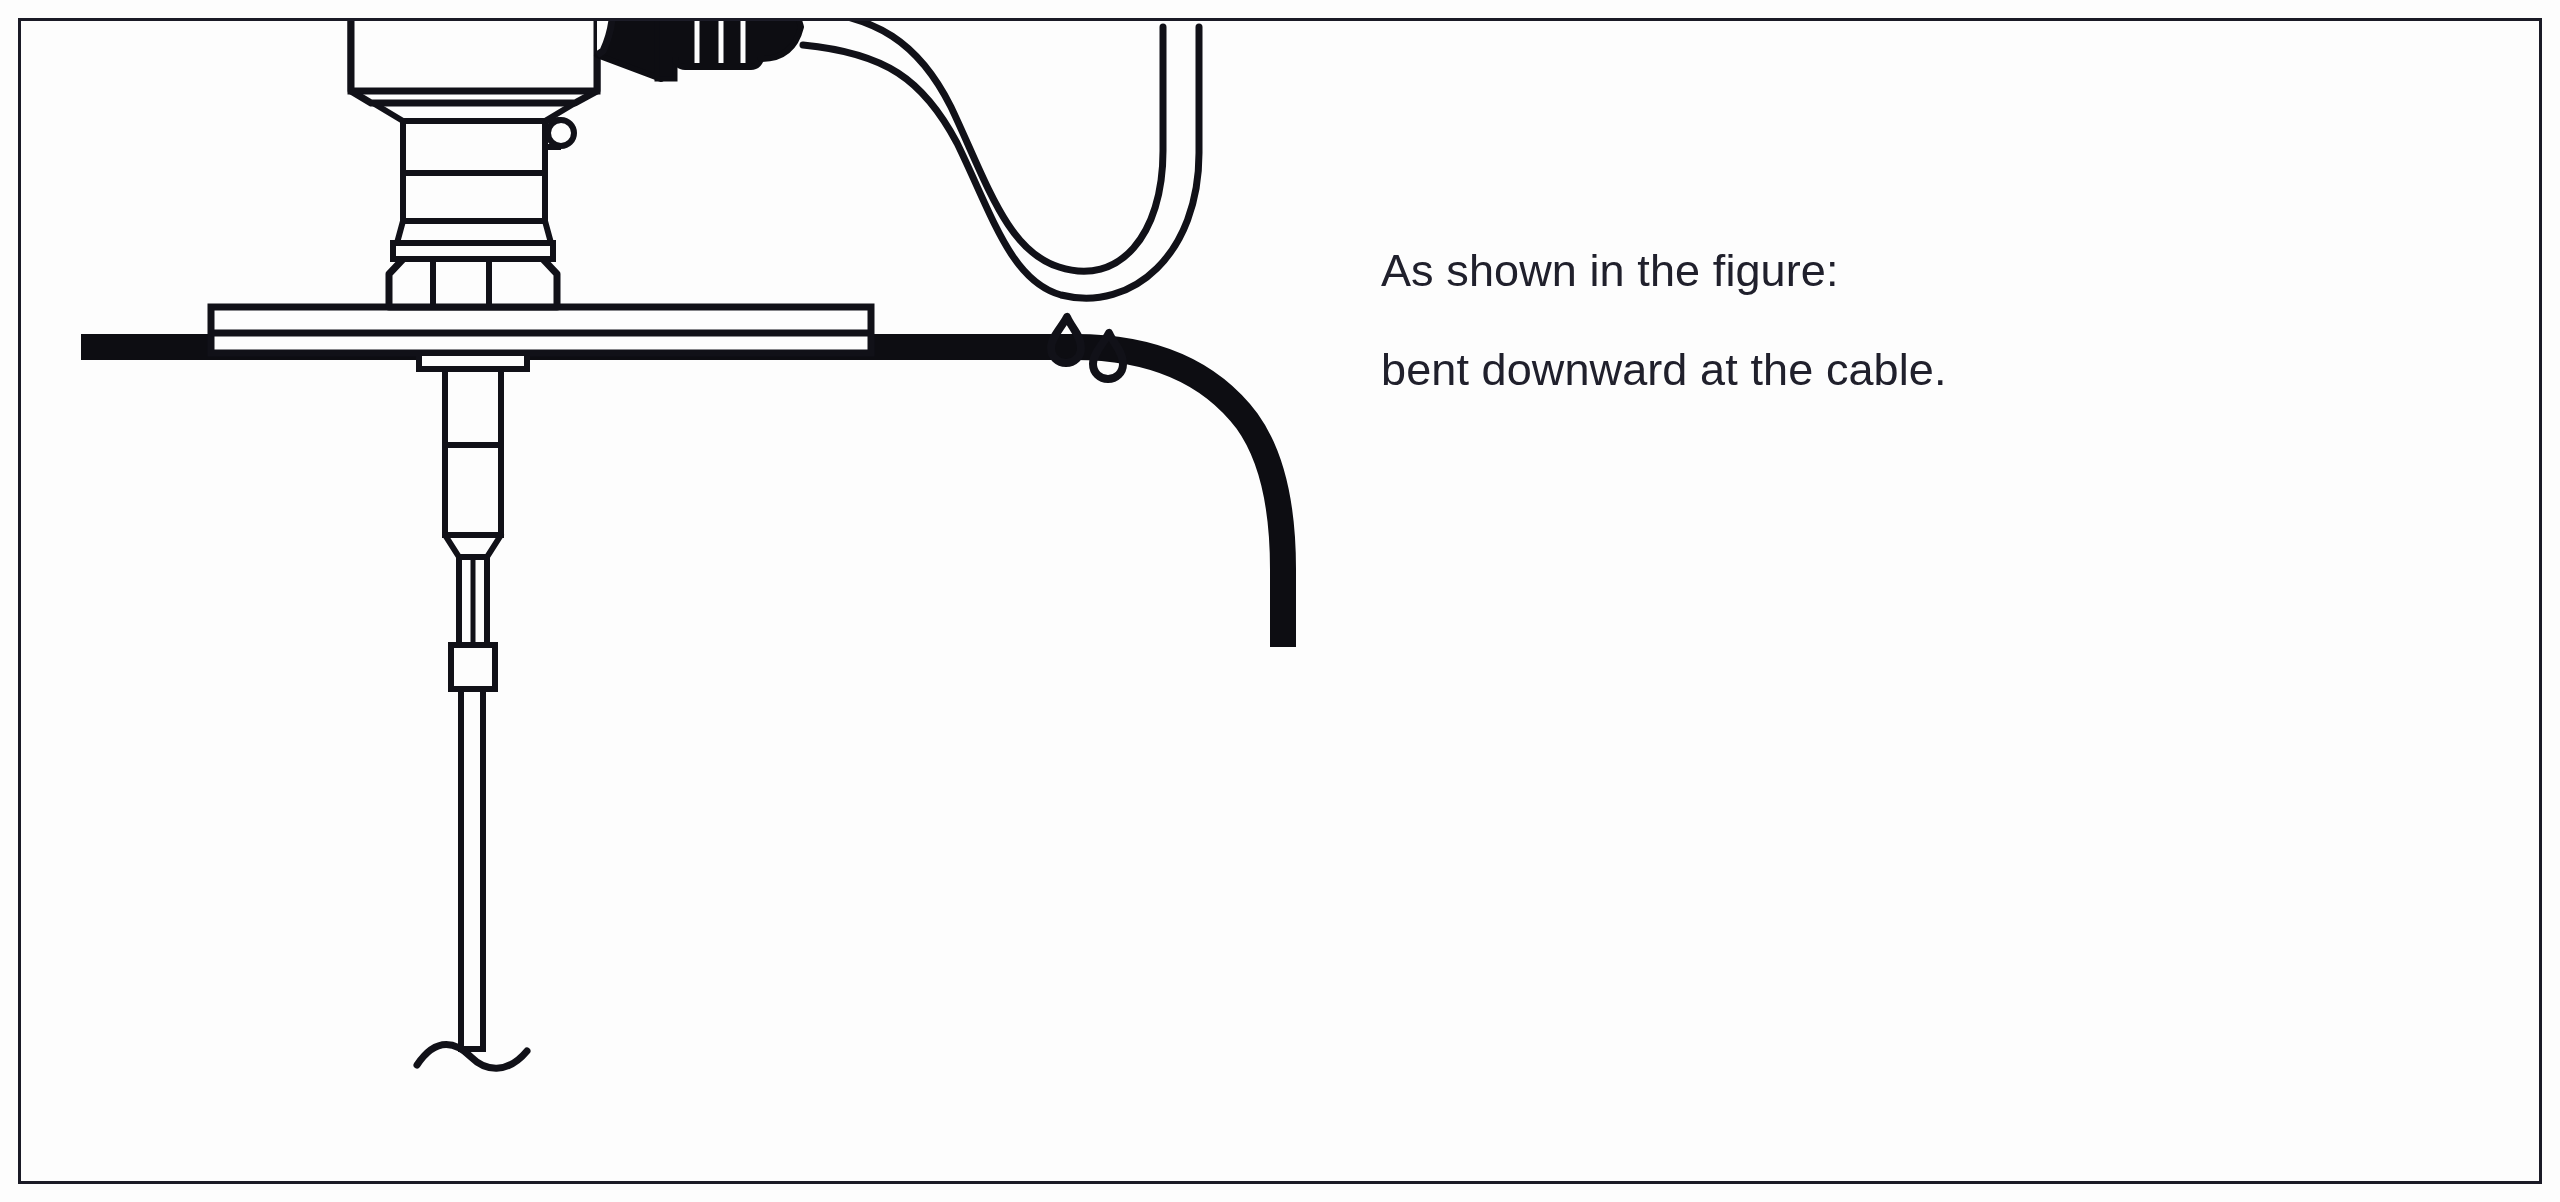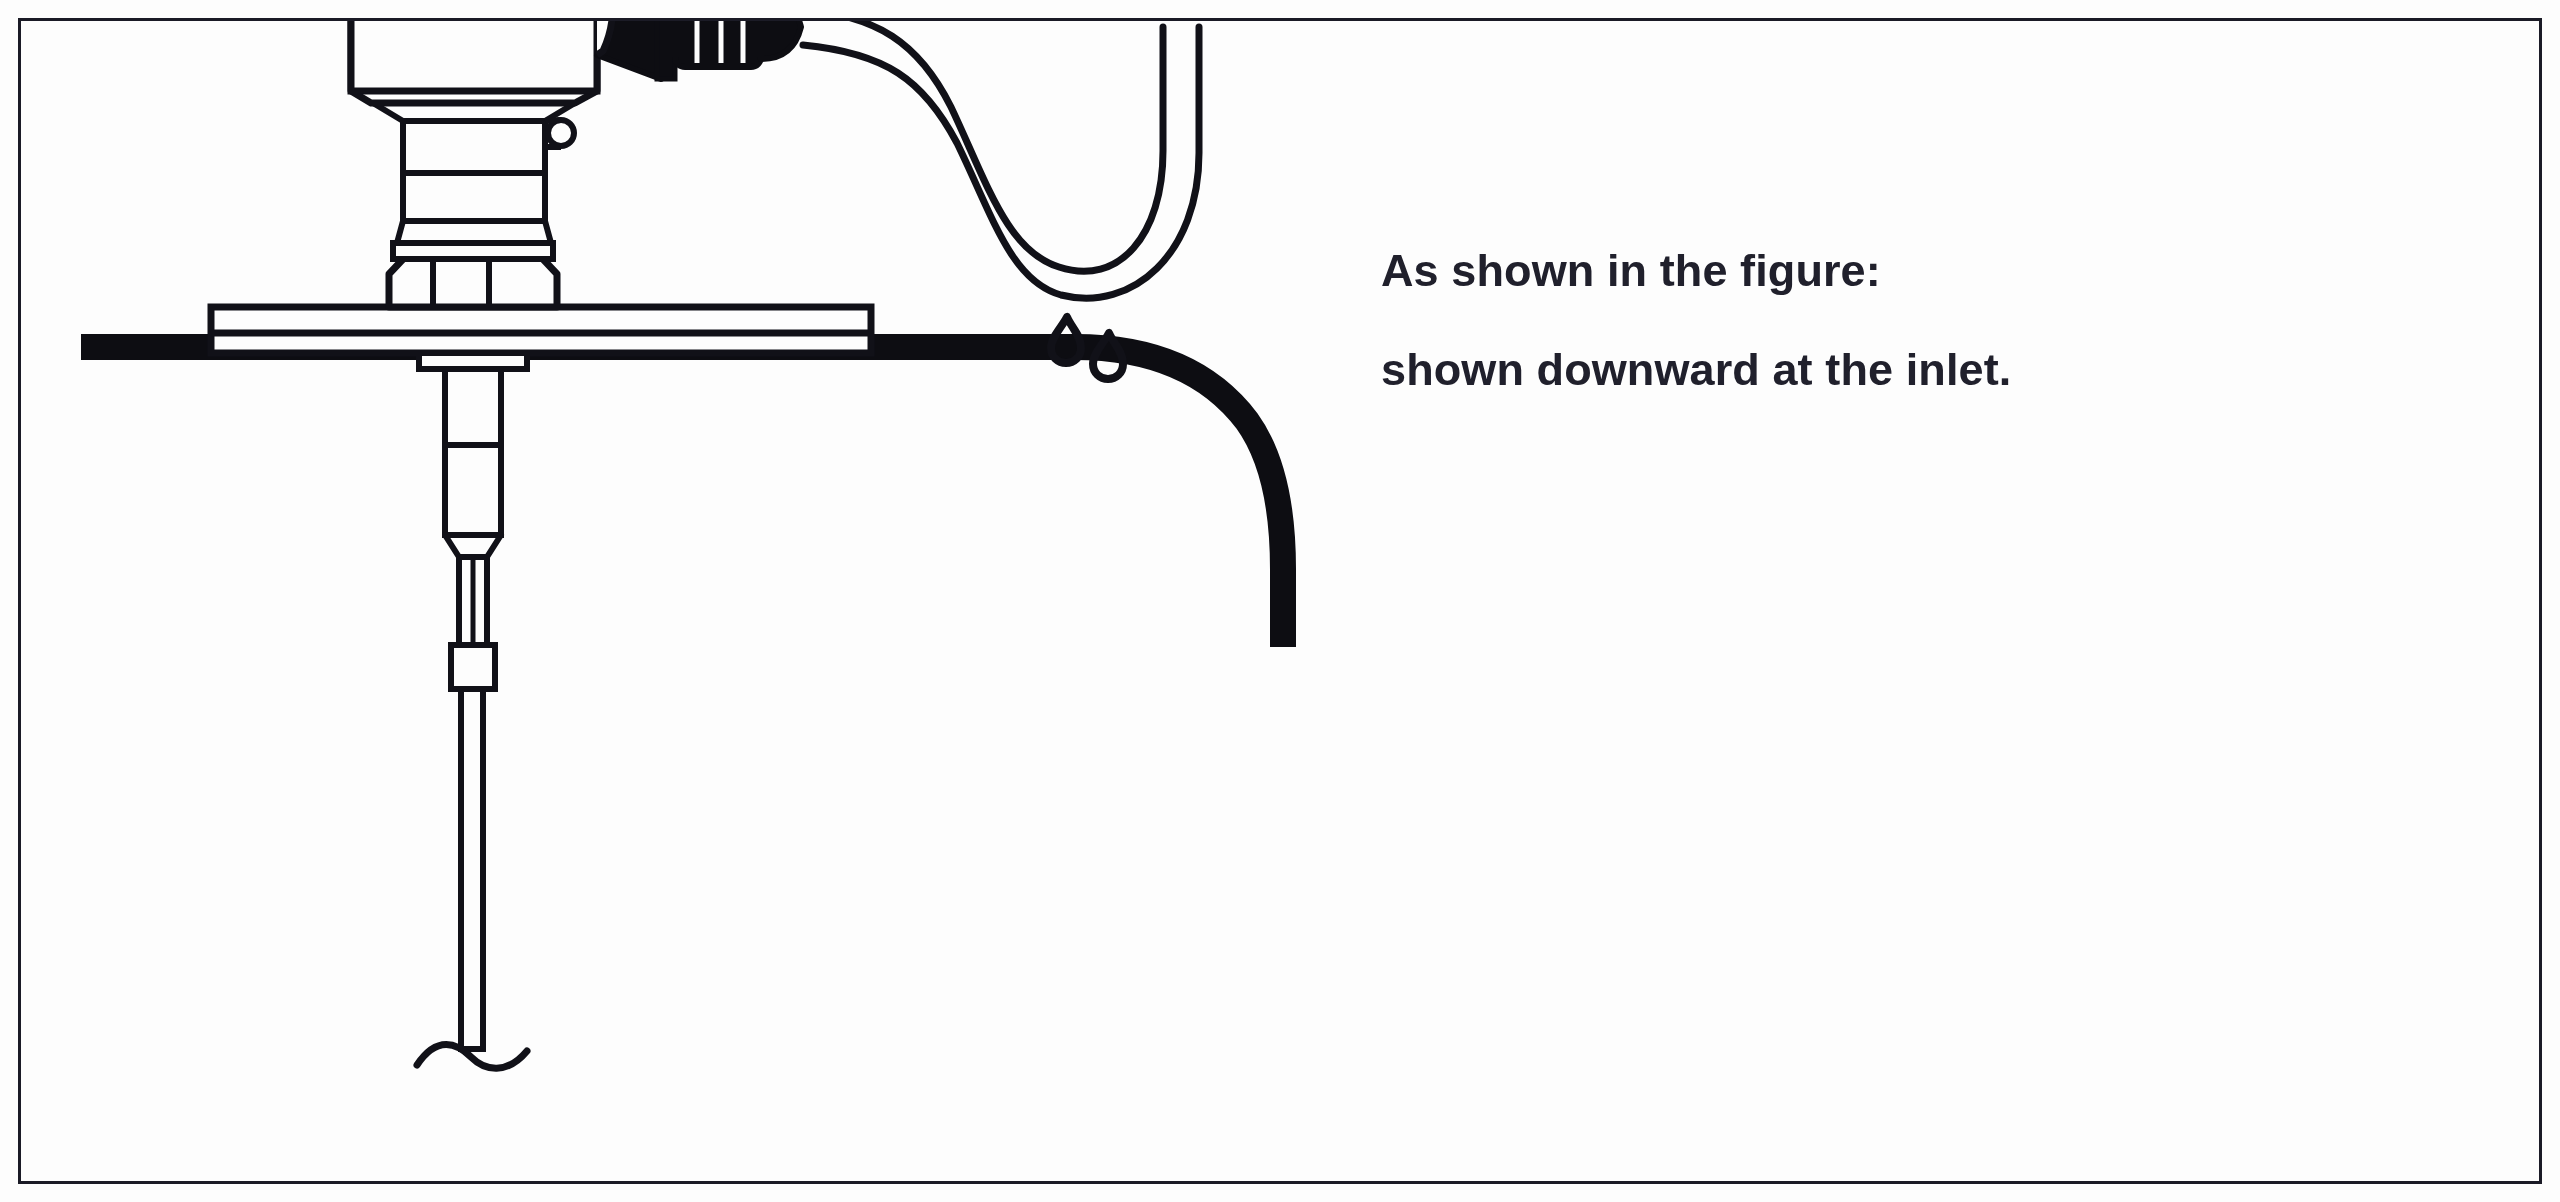--- a/index.html
+++ b/index.html
@@ -21,21 +21,20 @@
   }
   #frame {
     position: absolute;
     left: 18px;
     top: 18px;
     width: 2524px;
     height: 1166px;
     border: 3px solid #1b1b26;
     box-sizing: border-box;
     background: #fdfdfd;
-    font-weight: bold;
   }
   #figure-area {
     position: absolute;
     left: 0px;
     top: 0px;
     width: 1400px;
     height: 1166px;
   }
   #figure-svg {
     position: absolute;
@@ -165,17 +164,17 @@
 
         <g>
           <rect x="398" y="332" width="108" height="16" fill="#fdfdfd" stroke="#111118" stroke-width="6"></rect>
         </g>
 
       </svg>
     </div>
 
     <div id="caption-area">
       <div class="caption-line">As shown in the figure:</div>
-      <div class="caption-line">shown downward at the inlet.</div>
+      <div class="caption-line">bent downward at the cable.</div>
     </div>
 
   </div>
 </div>
 
 </body></html>

